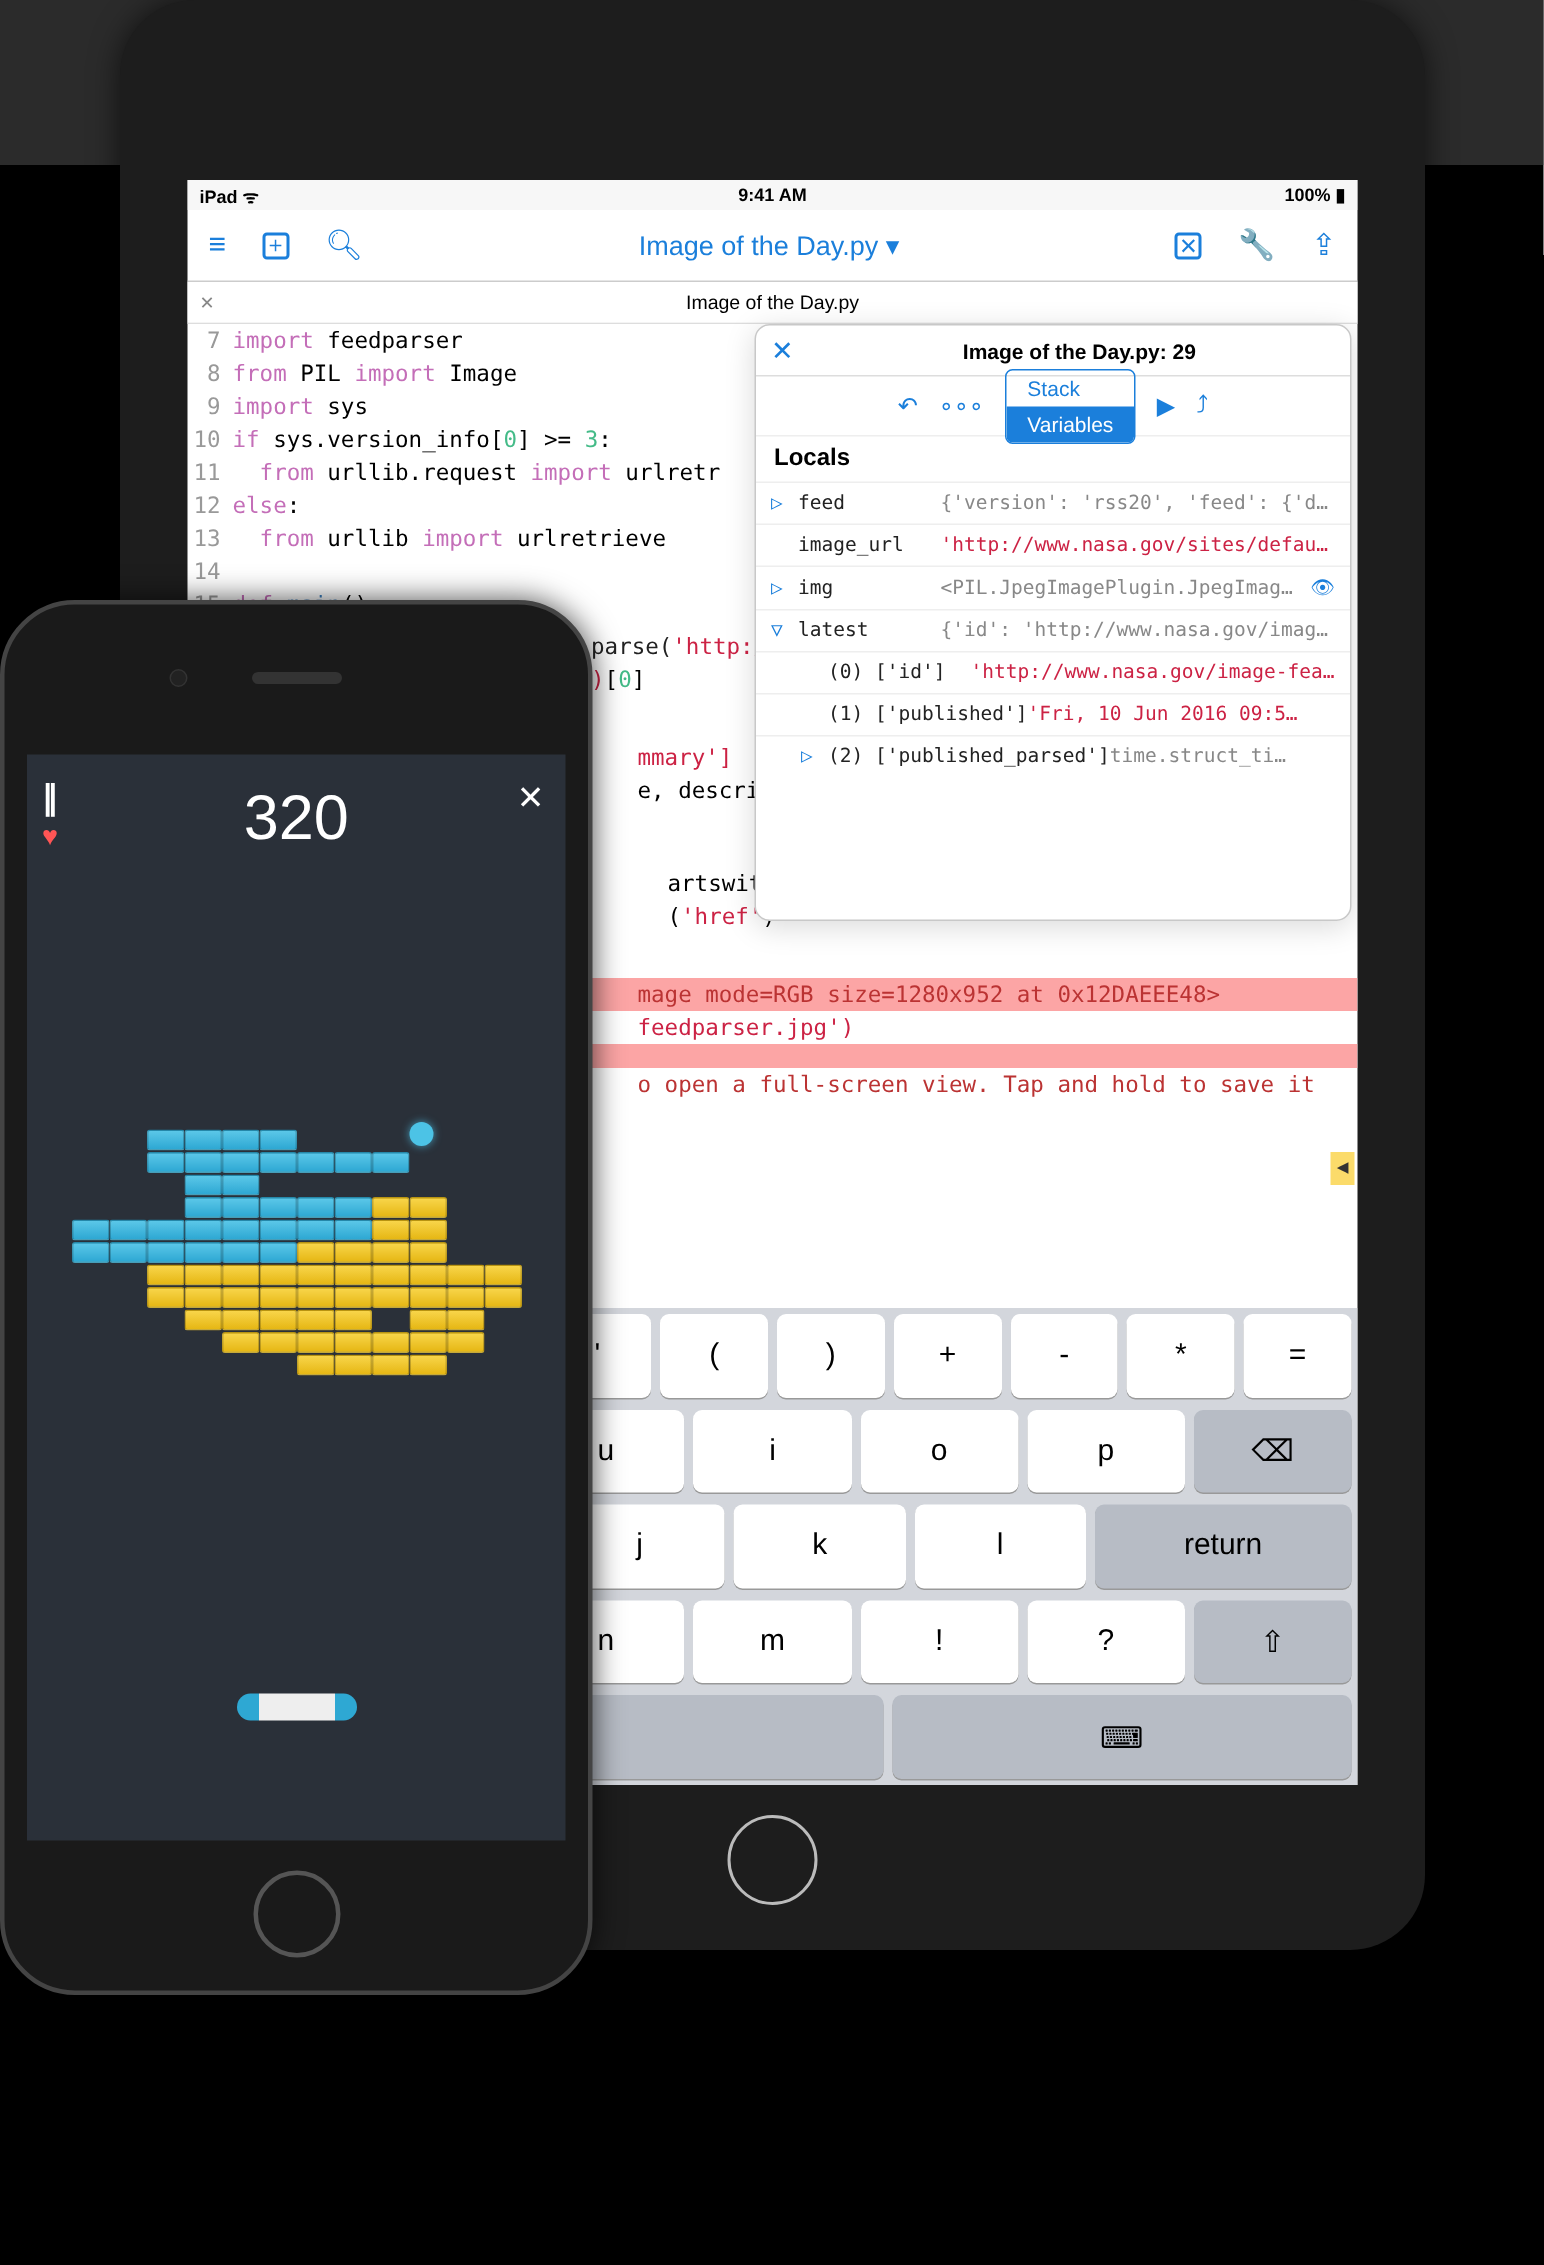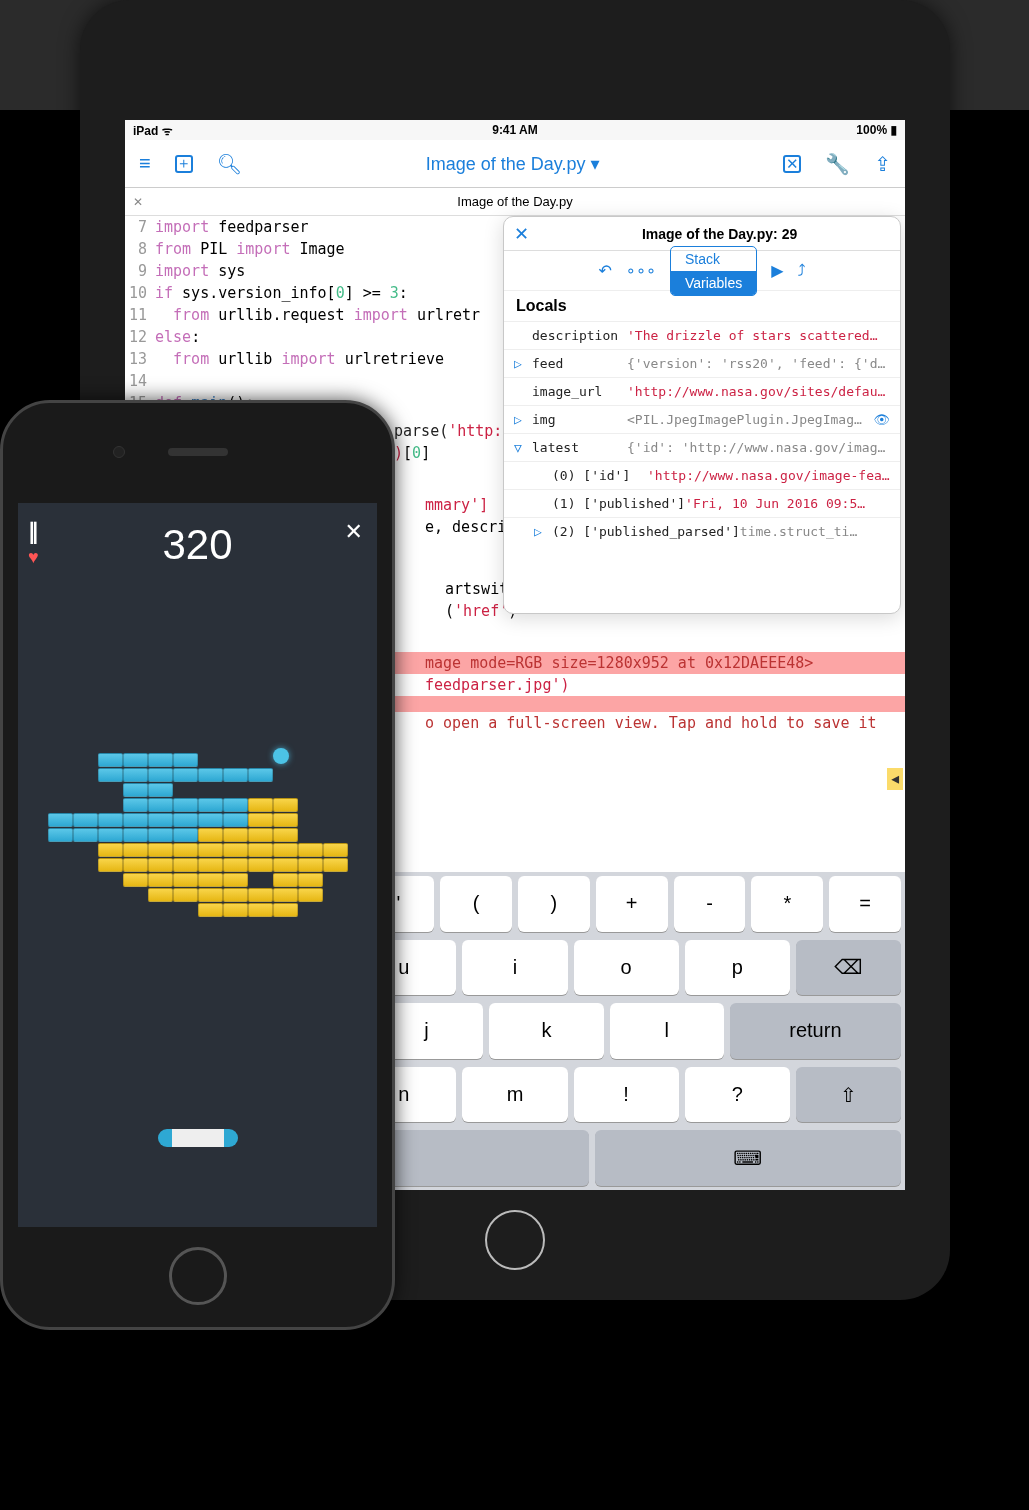--- a/index.html
+++ b/index.html
@@ -335,25 +335,20 @@
         <span class="stepicn">∘∘∘</span>
         <div class="seg">
           <span>Stack</span>
           <span class="on">Variables</span>
         </div>
         <span class="stepicn">▶</span>
         <span class="stepicn">⤴</span>
       </div>
       <div class="lbl">Locals</div>
       <div id="varlist">
-          <div class="vrow">
-            <span class="tri"></span>
-            <span class="vn">description</span>
-            <span class="vv">'The drizzle of stars scattered…</span>
-          </div>
           <div class="vrow">
             <span class="tri">▷</span>
             <span class="vn">feed</span>
             <span class="vvg">{'version': 'rss20', 'feed': {'docs': '…</span>
           </div>
           <div class="vrow">
             <span class="tri"></span>
             <span class="vn">image_url</span>
             <span class="vv">'http://www.nasa.gov/sites/default…</span>
           </div>

